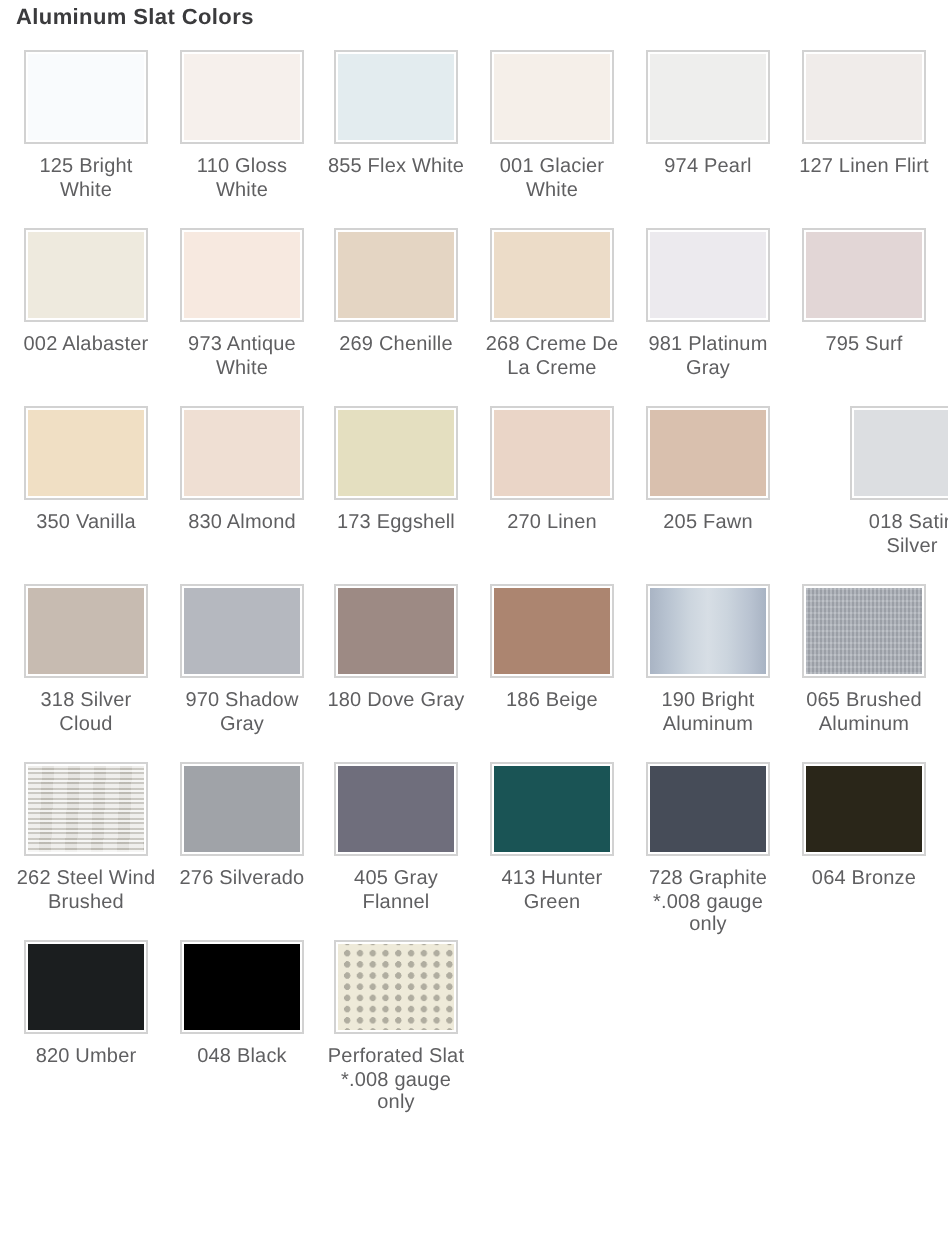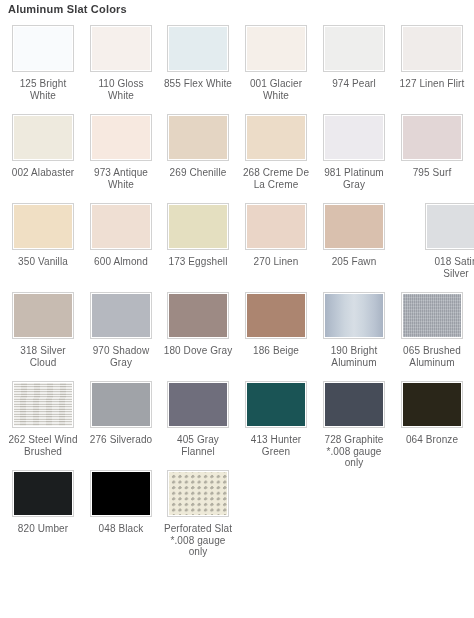--- a/index.html
+++ b/index.html
@@ -202,21 +202,21 @@
         <div class="cell" style="left: 7px;">
           <div class="swatch-frame">
             <div class="swatch" style="background: rgb(240, 223, 196);"></div>
           </div>
           <div class="label">350 Vanilla</div>
         </div>
         <div class="cell" style="left: 85px;">
           <div class="swatch-frame">
             <div class="swatch" style="background: rgb(239, 223, 211);"></div>
           </div>
-          <div class="label">600 Almond</div>
+          <div class="label">830 Almond</div>
         </div>
         <div class="cell" style="left: 162px;">
           <div class="swatch-frame">
             <div class="swatch" style="background: rgb(228, 223, 192);"></div>
           </div>
           <div class="label">173 Eggshell</div>
         </div>
         <div class="cell" style="left: 240px;">
           <div class="swatch-frame">
             <div class="swatch" style="background: rgb(234, 213, 199);"></div>

